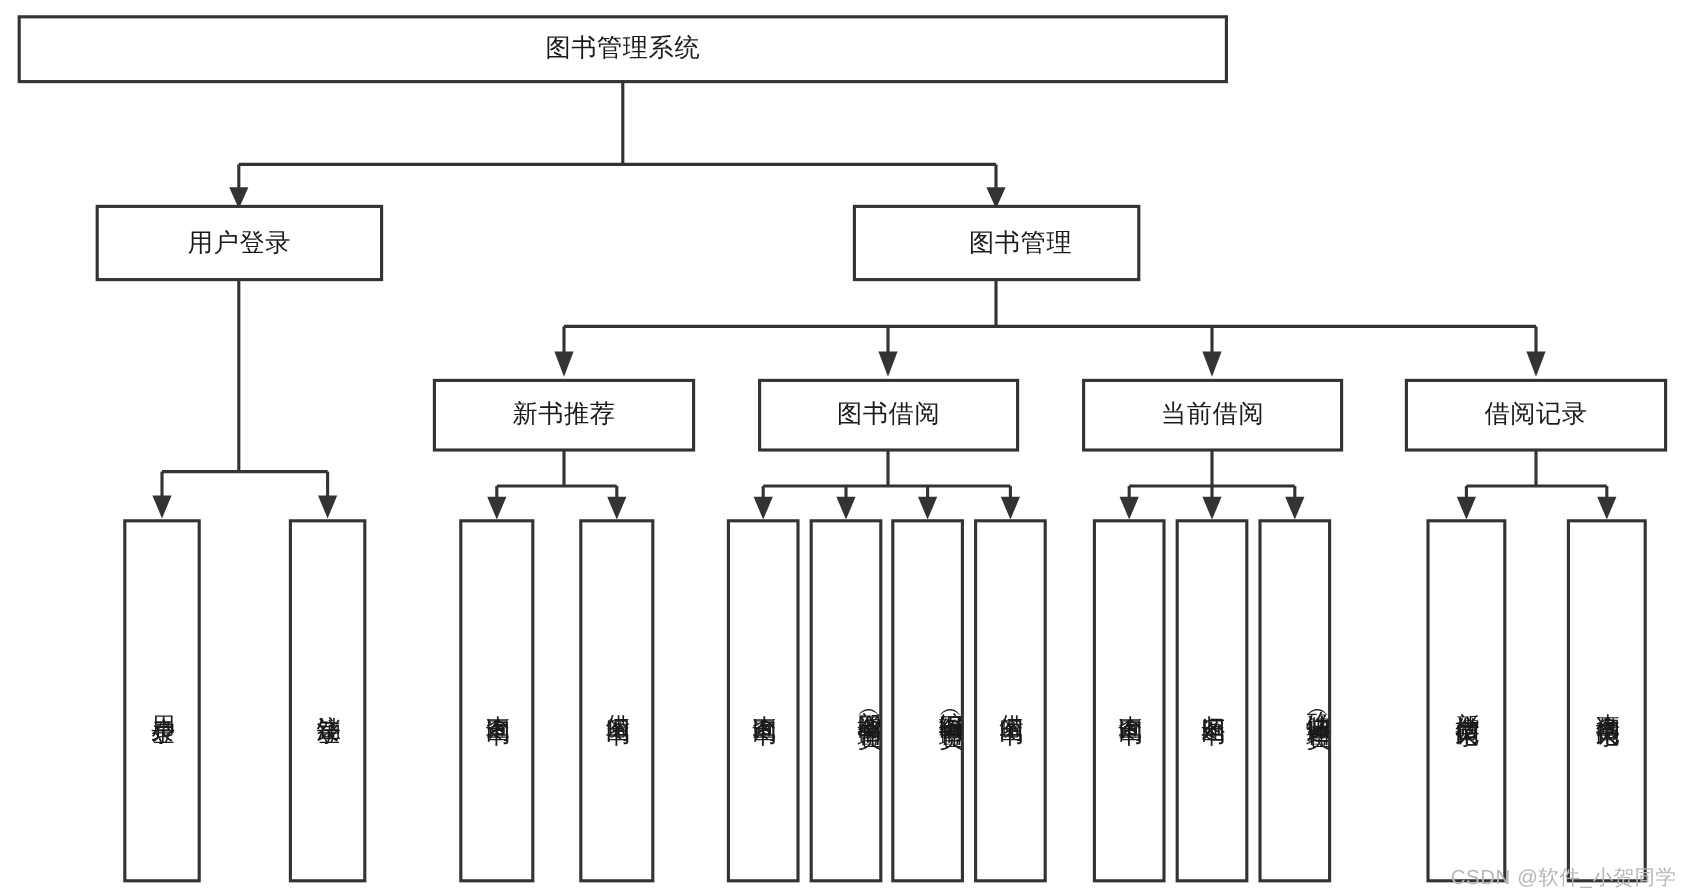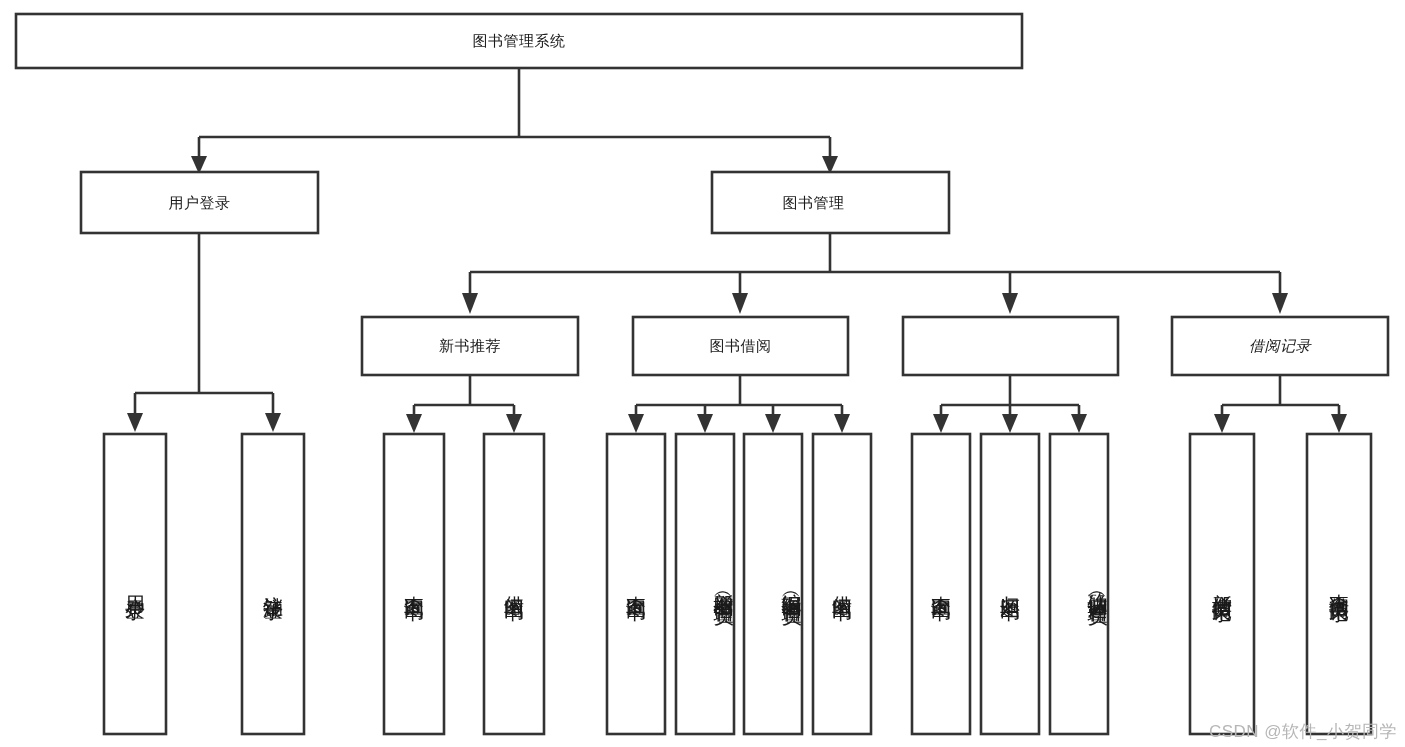--- a/index.html
+++ b/index.html
@@ -43,21 +43,21 @@
     position: absolute;
     display: flex;
     align-items: center;
     justify-content: center;
     color: #1a1a1a;
     font-family: "Liberation Sans", "DejaVu Sans", sans-serif;
     pointer-events: none;
     text-align: center;
   }
   .node-label.horizontal {
-    font-size: 15px;
+    font-size: 21px;
     line-height: 1.2;
     letter-spacing: 0.5px;
     text-align: center;
   }
   .node-label.vertical {
     writing-mode: vertical-rl;
     text-orientation: upright;
     font-size: 20px;
     line-height: 1.05;
     letter-spacing: 2px;
@@ -178,25 +178,26 @@
       <rect class="node-box" x="1050" y="434" width="58" height="300"></rect>
 
       <rect class="node-box" x="1190" y="434" width="64" height="300"></rect>
       <rect class="node-box" x="1307" y="434" width="64" height="300"></rect>
     </g>
   </svg>
 
   <div class="node-label horizontal" style="left:16px; top:14px; width:1006px; height:54px;">图书管理系统</div>
 
   <div class="node-label horizontal" style="left:81px; top:172px; width:237px; height:61px;">用户登录</div>
-  <div class="node-label horizontal" style="left:695px; top:172px; width:237px; height:61px;">图书管理</div>
+  <div class="node-label horizontal" style="left:732px; top:172px; width:237px; height:61px;">图书管理</div>
 
   <div class="node-label horizontal" style="left:633px; top:317px; width:215px; height:58px;">图书借阅</div>
   <div class="node-label horizontal" style="left:362px; top:317px; width:216px; height:58px;">新书推荐</div>
-  <div class="node-label horizontal" style="left:1172px; top:317px; width:216px; height:58px;font-style:italic;">借阅记录</div>
+  <div class="node-label horizontal" style="left:903px; top:317px; width:215px; height:58px;">当前借阅</div>
+  <div class="node-label horizontal" style="left:1172px; top:317px; width:216px; height:58px;">借阅记录</div>
 
   <div class="node-label vertical" style="left:104px; top:434px; width:62px; height:300px;">用户登录</div>
   <div class="node-label vertical" style="left:242px; top:434px; width:62px; height:300px;">注销登录</div>
 
   <div class="node-label vertical" style="left:384px; top:434px; width:60px; height:300px;">查询图书</div>
   <div class="node-label vertical" style="left:484px; top:434px; width:60px; height:300px;">借阅图书</div>
 
   <div class="node-label vertical" style="left:607px; top:434px; width:58px; height:300px;">查询图书</div>
   <div class="node-label vertical top-aligned" style="left:676px; top:434px; width:58px; height:300px;">新增图书（管理员）</div>
   <div class="node-label vertical top-aligned" style="left:744px; top:434px; width:58px; height:300px;">编辑图书（管理员）</div>

